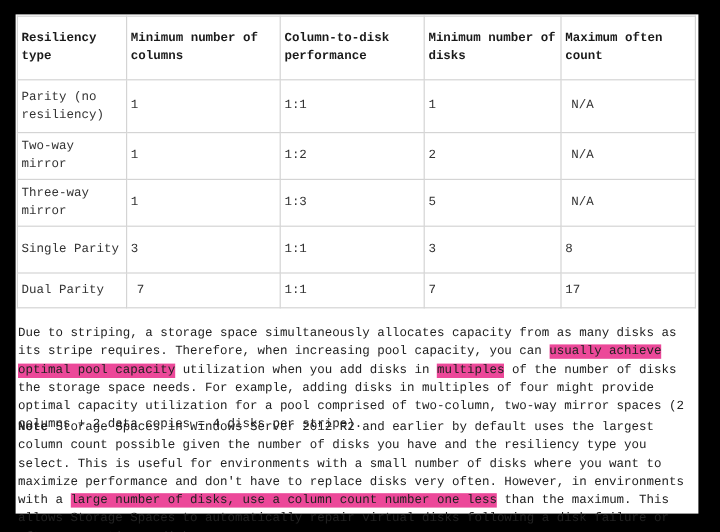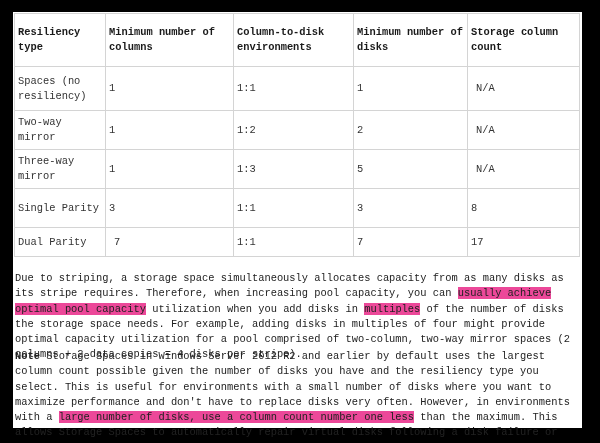--- a/index.html
+++ b/index.html
@@ -76,28 +76,28 @@
       <col style="width:91px">
       <col style="width:128px">
       <col style="width:120px">
       <col style="width:114px">
       <col style="width:112px">
     </colgroup>
     <thead>
       <tr>
         <th>Resiliency type</th>
         <th>Minimum number of columns</th>
-        <th>Column-to-disk environments</th>
+        <th>Column-to-disk performance</th>
         <th>Minimum number of disks</th>
-        <th>Storage column count</th>
+        <th>Maximum often count</th>
       </tr>
     </thead>
     <tbody>
       <tr class="r1">
-        <td>Spaces (no resiliency)</td>
+        <td>Parity (no resiliency)</td>
         <td>1</td>
         <td>1:1</td>
         <td>1</td>
         <td class="pad-l">N/A</td>
       </tr>
       <tr class="r2">
         <td>Two-way mirror</td>
         <td>1</td>
         <td>1:2</td>
         <td>2</td>

